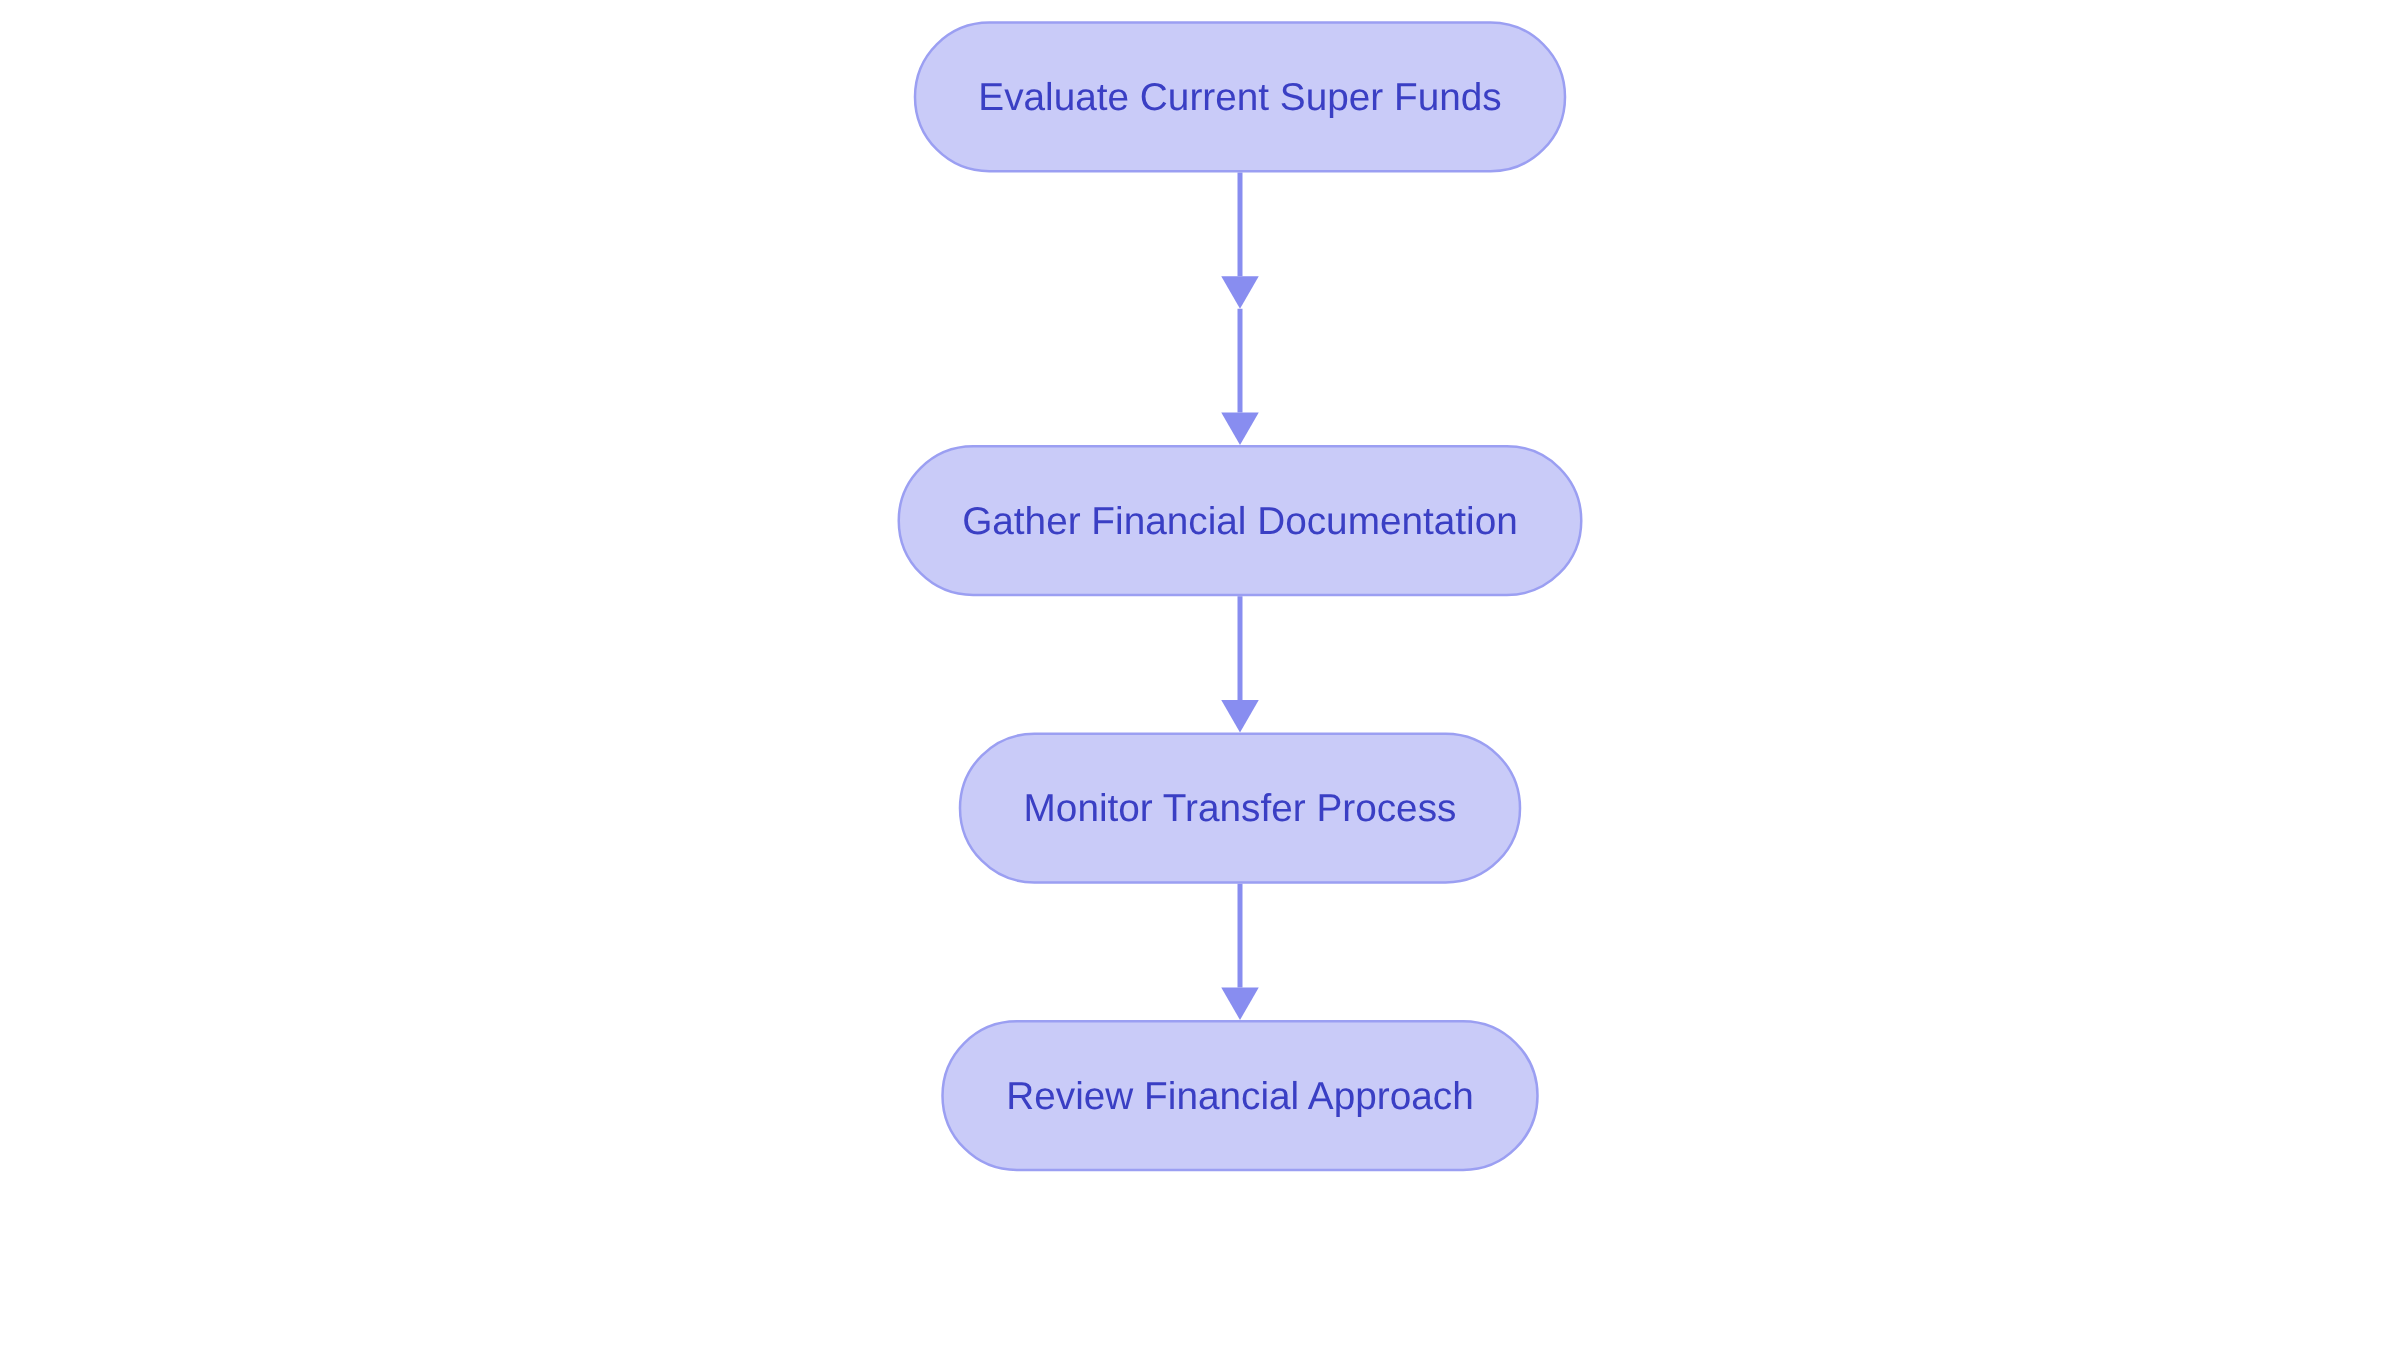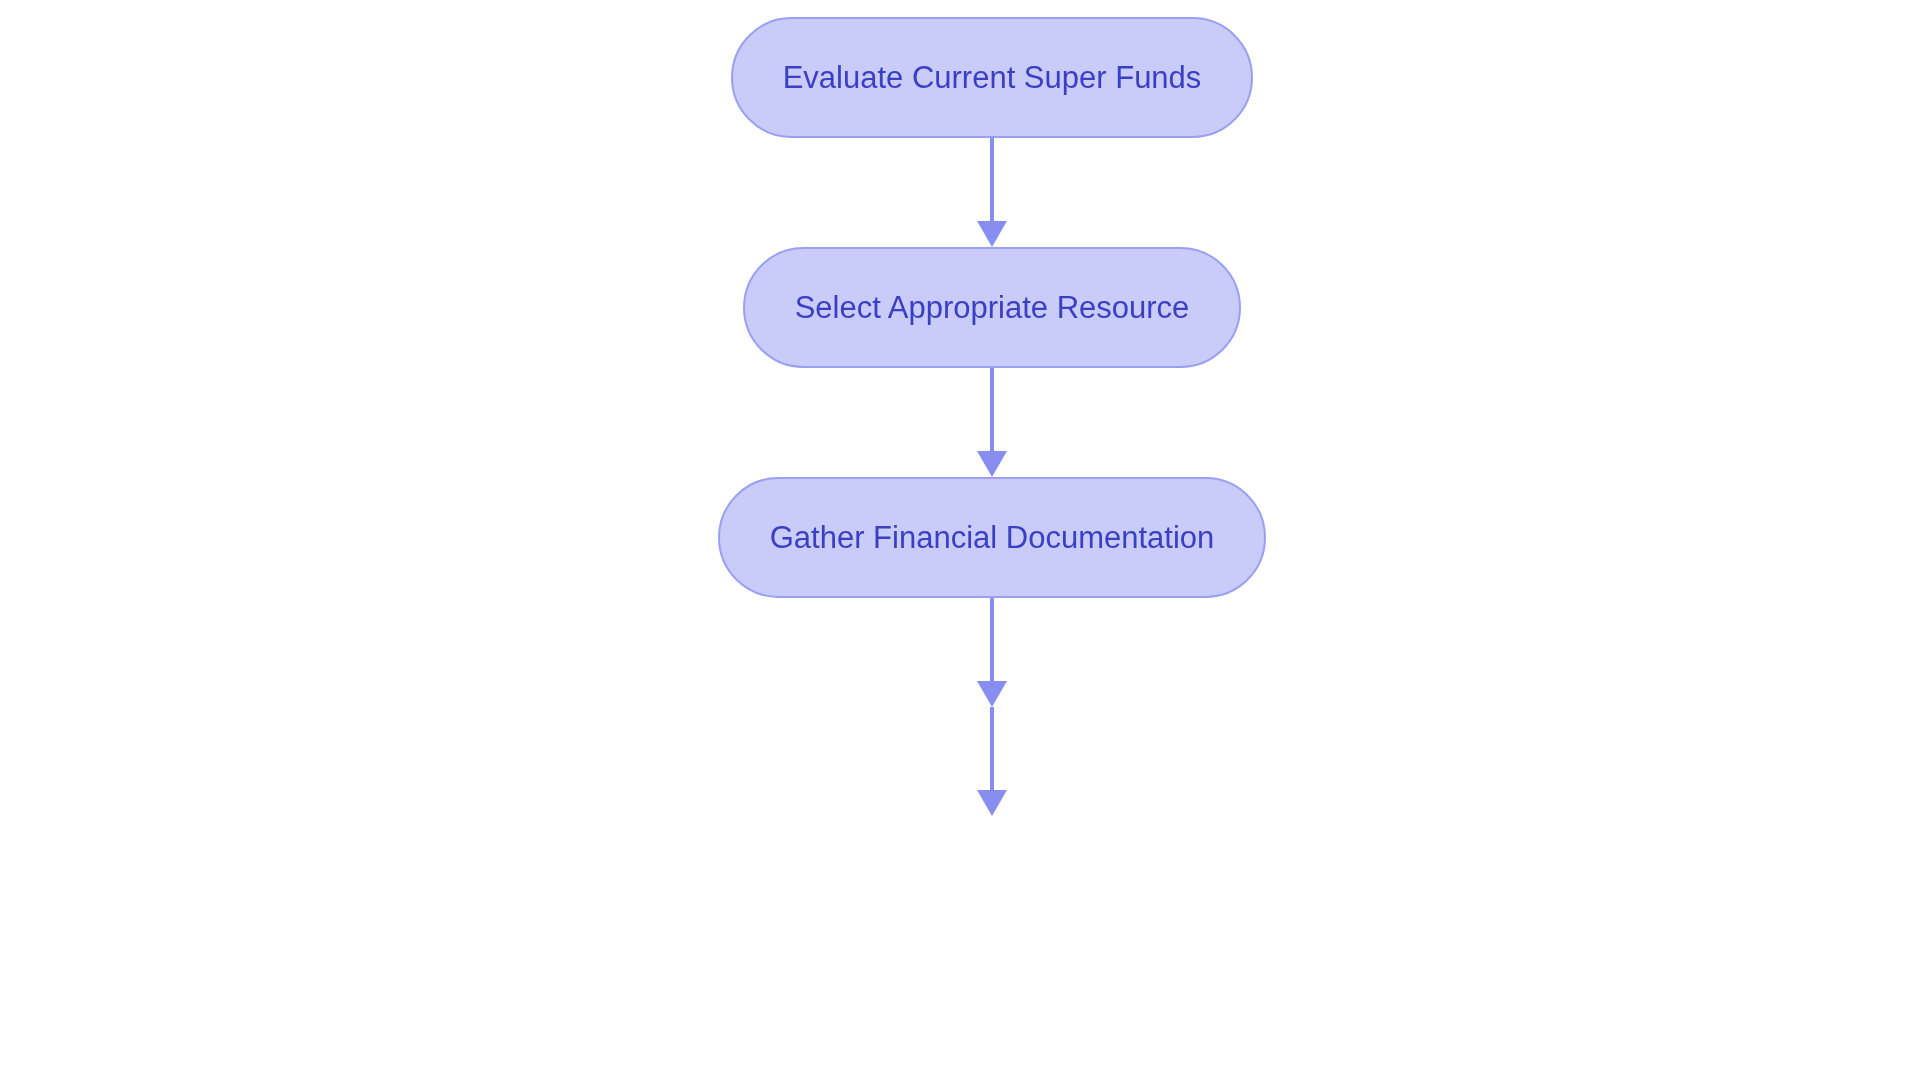--- a/index.html
+++ b/index.html
@@ -67,32 +67,35 @@
 
 <div class="canvas">
   <div class="flow">
       <div class="node">
     <span>Evaluate Current Super Funds</span>
   </div>
       <div class="arrow">
     <div class="line"></div>
     <div class="head"></div>
   </div>
-      <div class="node">
-    <span>Select Appropriate Resource</span>
-  </div>
       <div class="arrow">
     <div class="line"></div>
     <div class="head"></div>
   </div>
       <div class="node">
     <span>Gather Financial Documentation</span>
   </div>
       <div class="arrow">
     <div class="line"></div>
     <div class="head"></div>
   </div>
+      <div class="node">
+    <span>Monitor Transfer Process</span>
+  </div>
       <div class="arrow">
     <div class="line"></div>
     <div class="head"></div>
+  </div>
+      <div class="node">
+    <span>Review Financial Approach</span>
   </div>
     </div>
 </div>
 
 </body></html>

